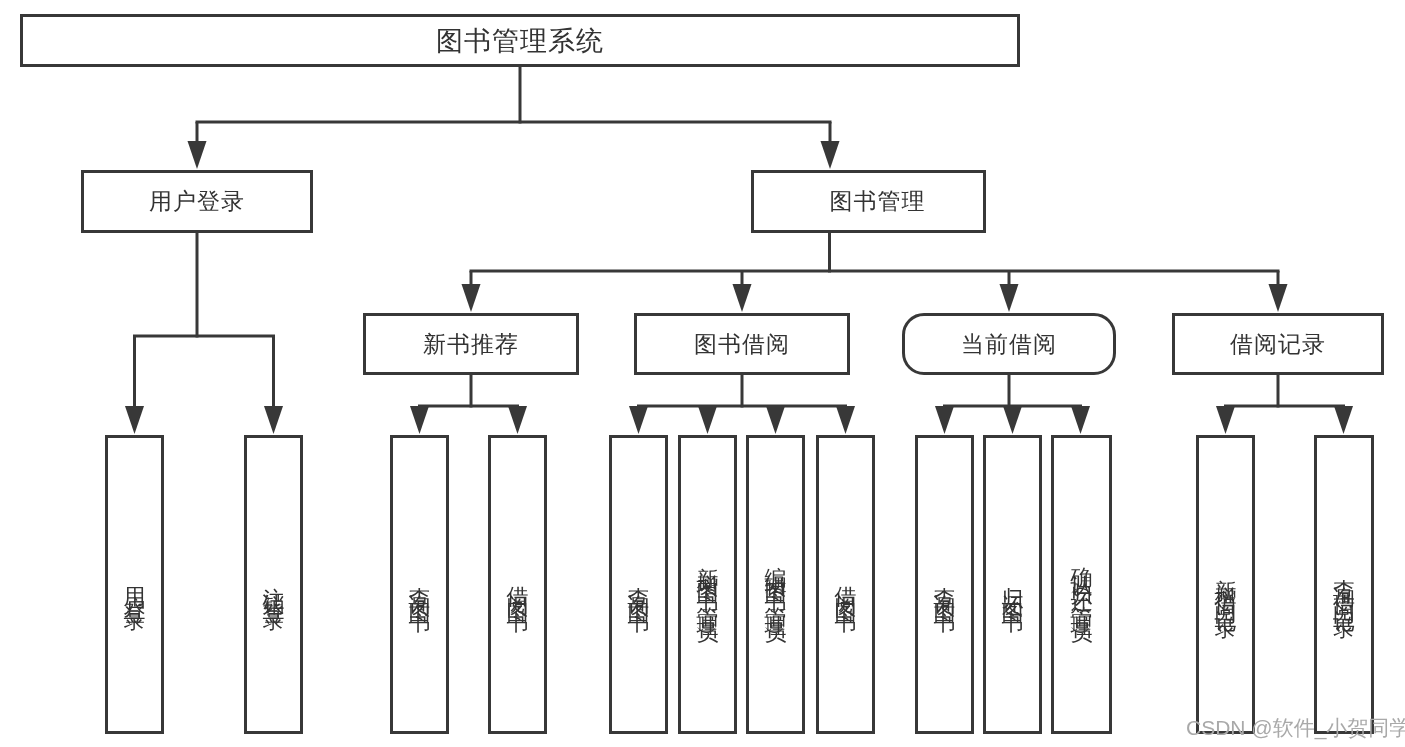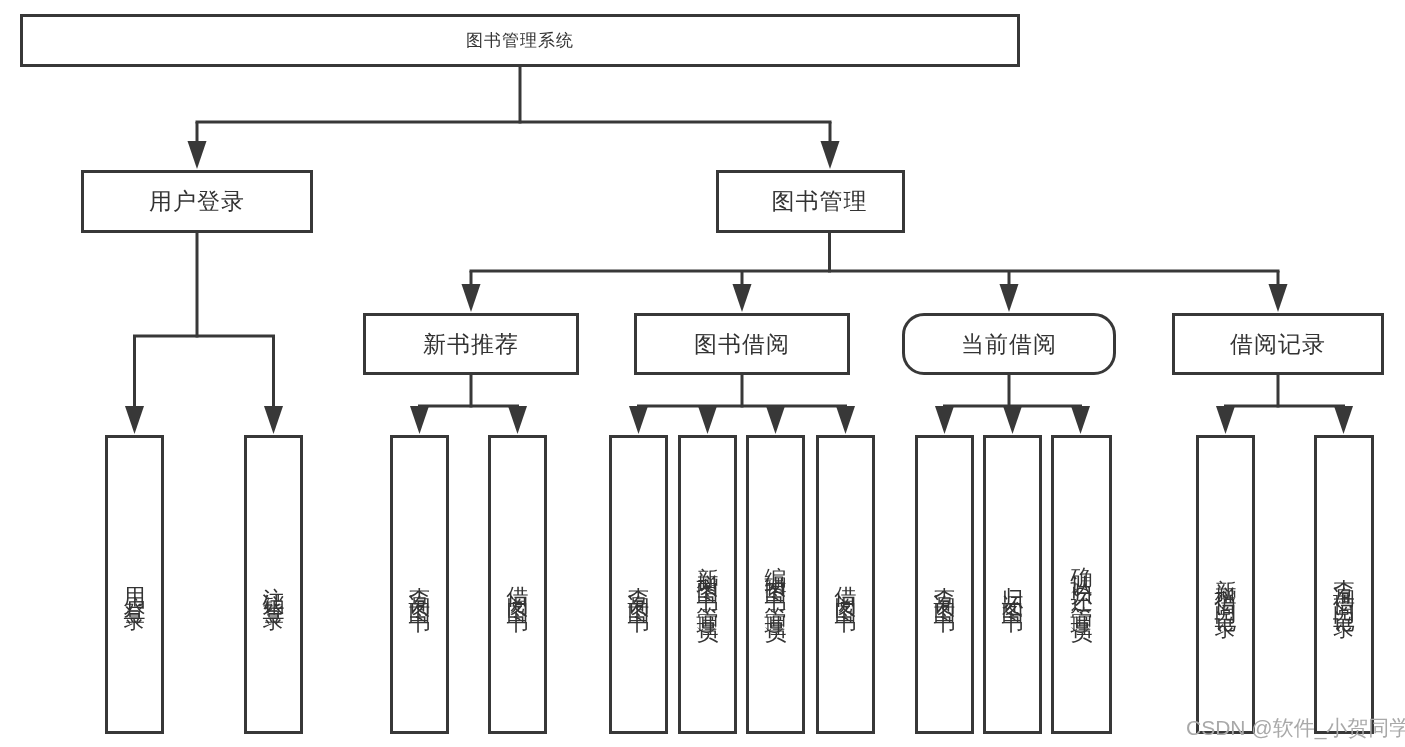--- a/index.html
+++ b/index.html
@@ -21,21 +21,21 @@
     position: absolute;
     box-sizing: border-box;
     border: 3px solid #383838;
     background: #ffffff;
     display: flex;
     align-items: center;
     justify-content: center;
     color: #333333;
     z-index: 2;
   }
-  .node.root  { font-size: 17px; }
+  .node.root  { font-size: 27px; }
   .node.level { font-size: 23px; }
   .node.leaf  { font-size: 22px; }
   .vlabel {
     writing-mode: vertical-rl;
     text-orientation: mixed;
     letter-spacing: 8px;
     line-height: 1;
     white-space: nowrap;
   }
   .hlabel { letter-spacing: 1px; }
@@ -119,21 +119,21 @@
     </g>
   </svg>
 
   <div class="node root" style="left:20px; top:14px; width:1000px; height:53px;">
     <span class="hlabel">图书管理系统</span>
   </div>
 
   <div class="node level" style="left:81px; top:170px; width:232px; height:63px;">
     <span class="hlabel">用户登录</span>
   </div>
-  <div class="node level" style="left:716px; top:170px; width:189px; height:63px;padding-left:18px;">
+  <div class="node level" style="left:751px; top:170px; width:235px; height:63px;padding-left:18px;">
     <span class="hlabel">图书管理</span>
   </div>
 
   <div class="node level" style="left:634px; top:313px; width:216px; height:62px;">
     <span class="hlabel">图书借阅</span>
   </div>
   <div class="node level" style="left:363px; top:313px; width:216px; height:62px;">
     <span class="hlabel">新书推荐</span>
   </div>
   <div class="node level" style="left:902px; top:313px; width:214px; height:62px;border-radius:22px;">

